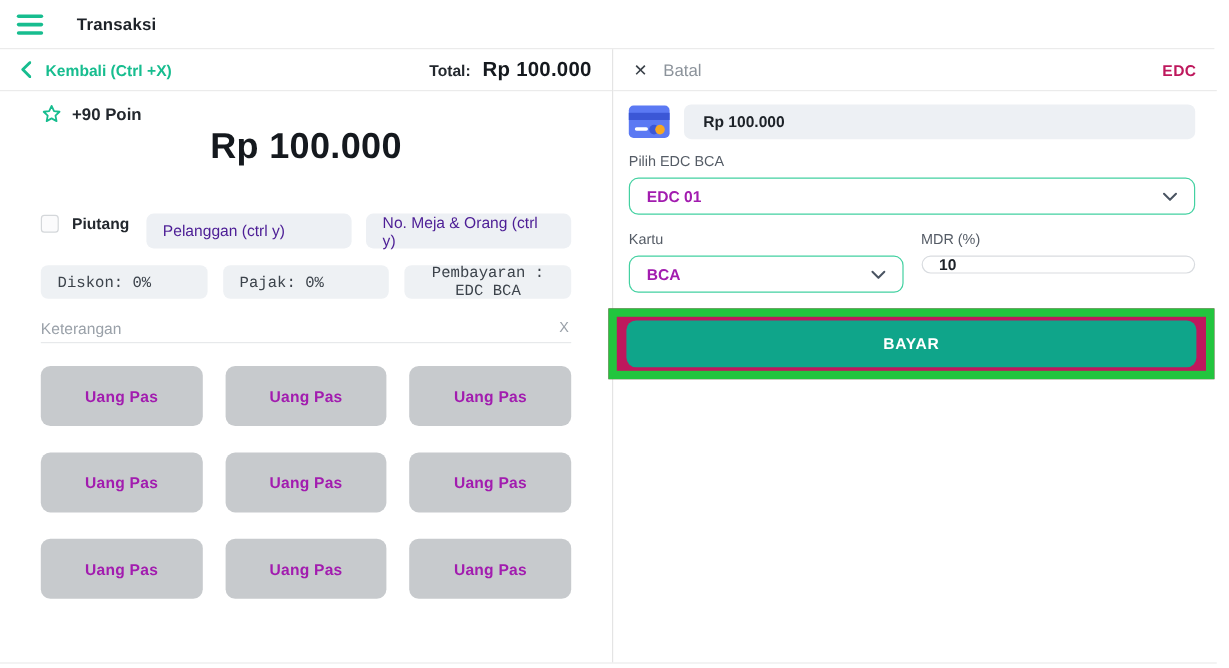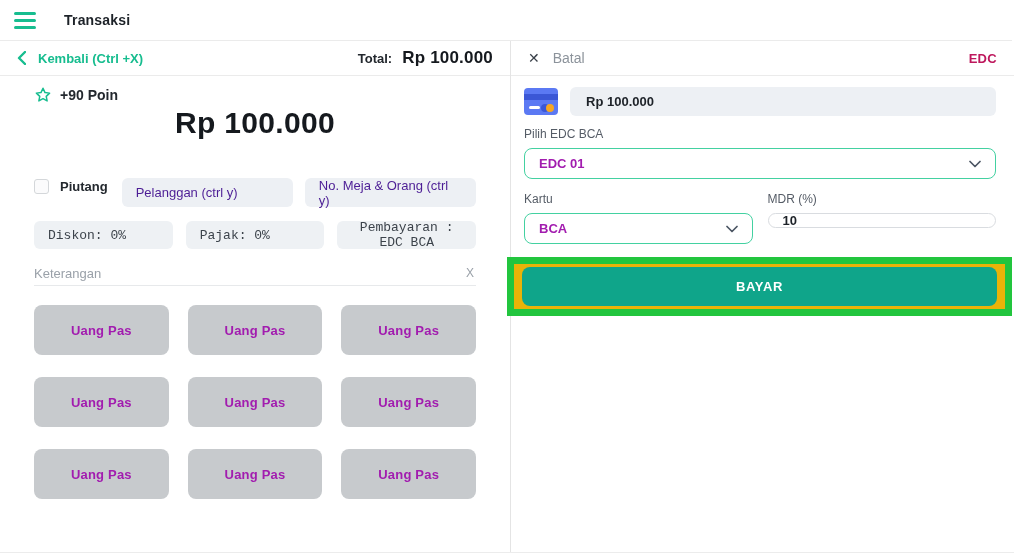--- a/index.html
+++ b/index.html
@@ -73,21 +73,21 @@
   .field-label { margin-top:11px; font-size:12px; color:#555c66; }
   .select-box { margin-top:7px; height:31px; border:1px solid #43d1a1; border-radius:8px; background:#fff;
                 display:flex; align-items:center; padding:0 14px; cursor:pointer; }
   .select-value { flex:1; font-size:13px; font-weight:bold; color:#a21caf; }
   .two-col { margin-top:13px; display:flex; gap:15px; }
   .two-col .col { flex:1; }
   .two-col .field-label { margin-top:0; }
   .text-input { margin-top:7px; width:100%; height:15px; border:1px solid #d9dce0; border-radius:8px;
                 padding:0 14px; font-family:inherit; font-size:13px; font-weight:bold; color:#1d2228; outline:none; }
 
-  .highlight-box { margin:13px -16px 0 -17px; border:7px solid #22c53e; padding:3px 8px; background:#eab308; }
+  .highlight-box { margin:13px -16px 0 -17px; border:7px solid #22c53e; padding:3px 8px; background:#be185d; }
   .pay-btn { display:block; width:100%; height:39px; background:#0fa58a; border:none; border-radius:8px;
              color:#fff; font-family:inherit; font-size:13px; font-weight:bold; letter-spacing:.6px; cursor:pointer; }
 </style>
 </head>
 <body>
 
 <div class="app">
 
   <div class="topbar">
     <div class="hamburger">

